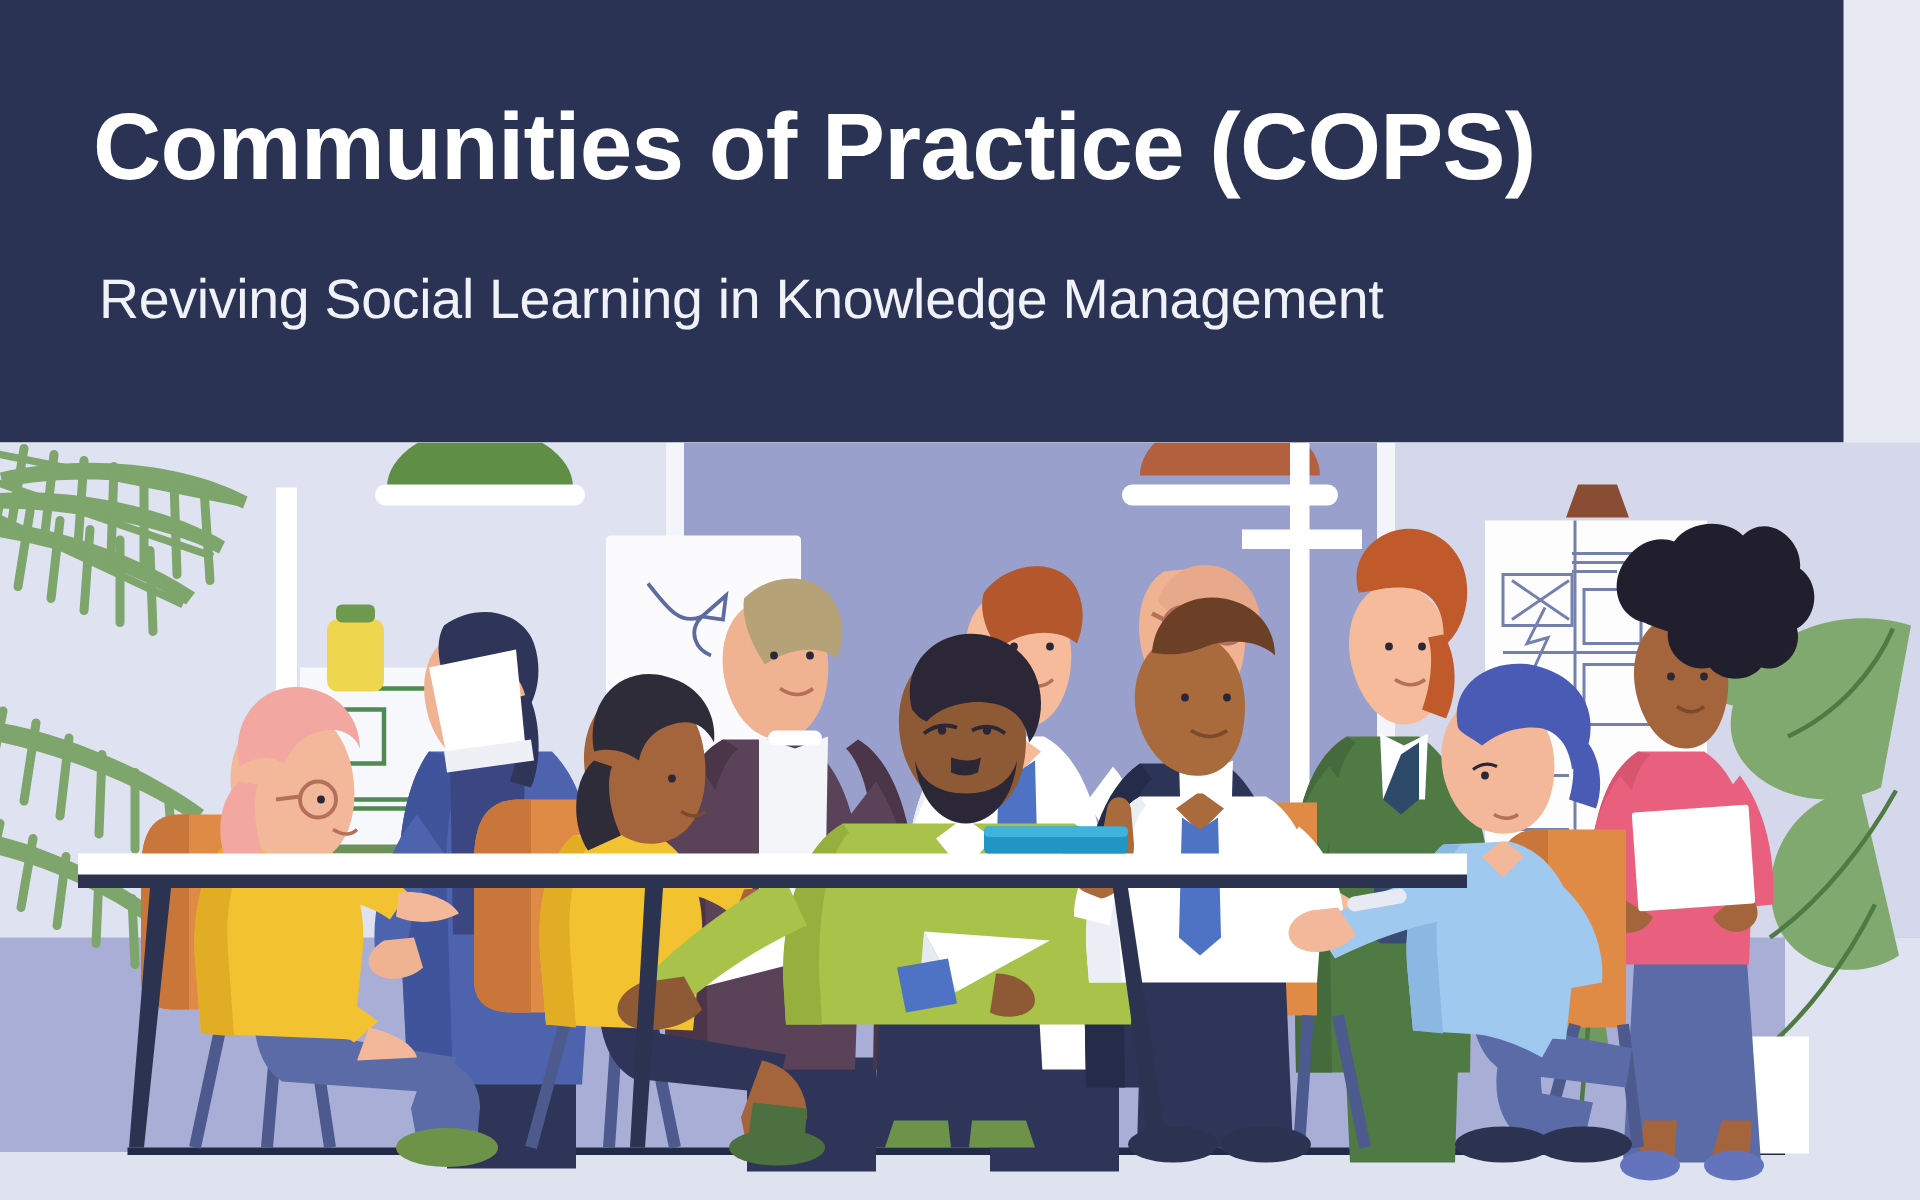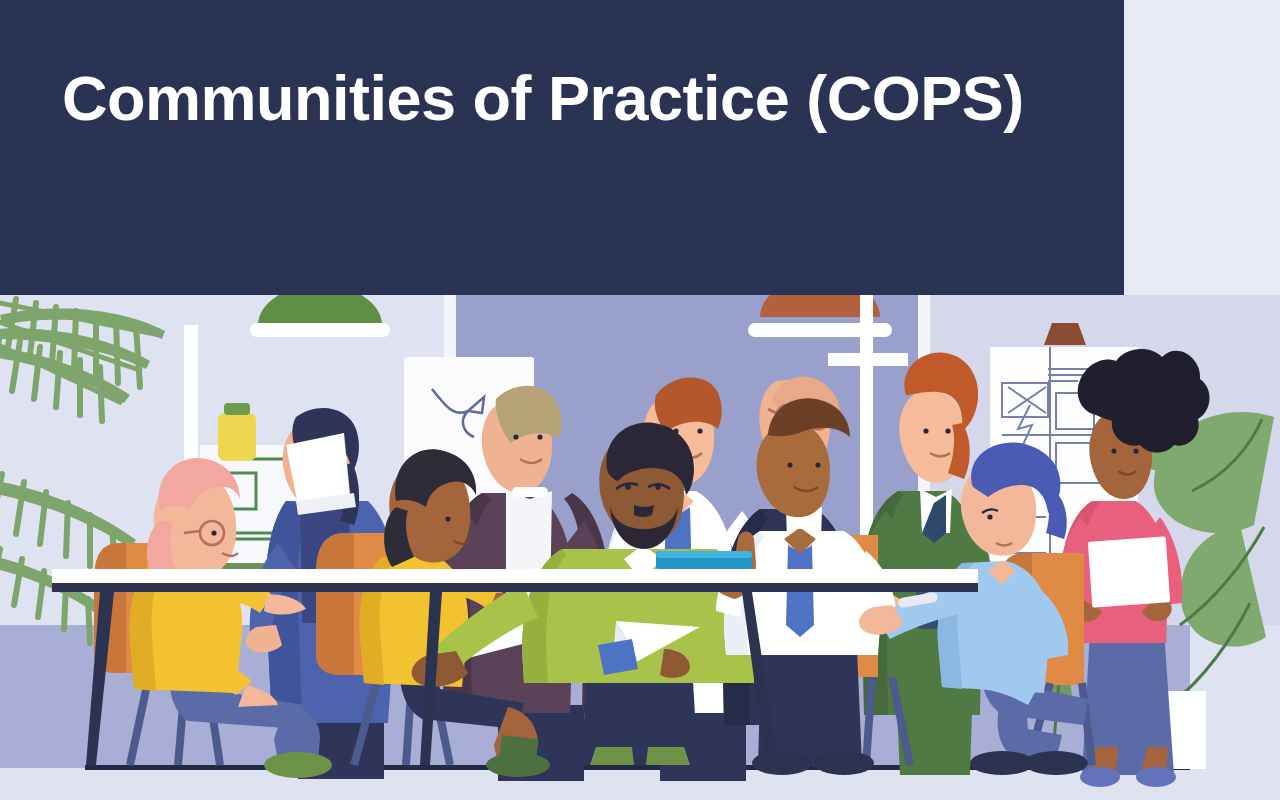--- a/index.html
+++ b/index.html
@@ -6,21 +6,21 @@
   html,body{margin:0;padding:0;}
   body{
     width:1280px;height:800px;overflow:hidden;
     background:#e8eaf3;
     font-family:"Liberation Sans","DejaVu Sans",sans-serif;
   }
   #slide{position:relative;width:1280px;height:800px;overflow:hidden;background:#e8eaf3;}
 
   
   .header{
-    position:absolute;left:0;top:0;width:1124px;height:295px;
+    position:absolute;left:0;top:0;width:1229px;height:295px;
     background:#2b3355;
     box-sizing:border-box;
     padding:0 62px;
   }
   .header-title{
     position:absolute;left:62px;top:66px;
     margin:0;
     font-size:63px;
     line-height:1.02;
     font-weight:bold;
@@ -47,20 +47,21 @@
   }
   .illus-svg{display:block;width:1280px;height:505px;}
 </style>
 </head>
 <body>
 
 <div id="slide">
 
   <div class="header">
     <h1 class="header-title">Communities of Practice (COPS)</h1>
+    <p class="header-subtitle">Reviving Social Learning in Knowledge Management</p>
   </div>
 
   <div class="illustration">
     <svg class="illus-svg" viewBox="0 0 1280 505" xmlns="http://www.w3.org/2000/svg">
       <defs>
         <clipPath id="stage">
             <rect x="0" y="0" width="1280" height="505"></rect>
           </clipPath>
       </defs>
       <g clip-path="url(#stage)">

